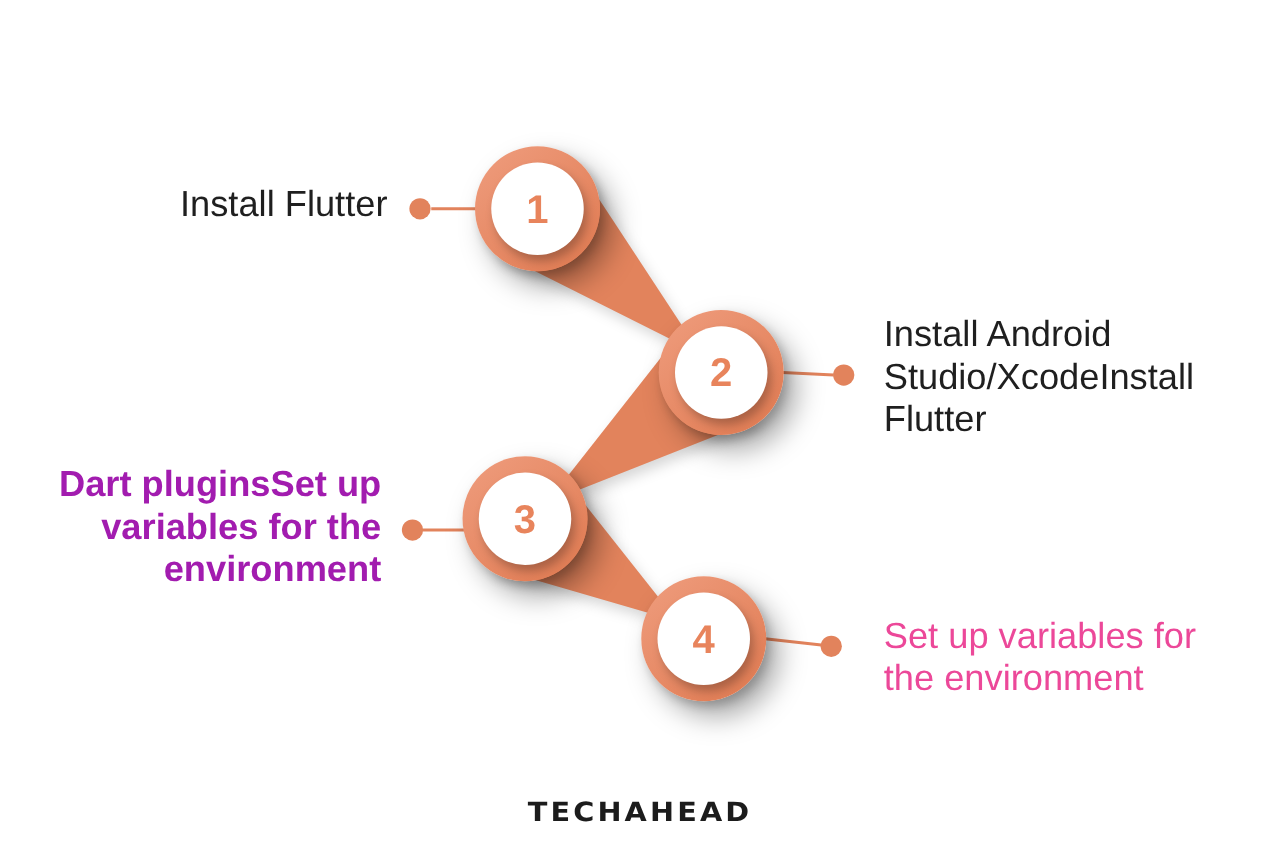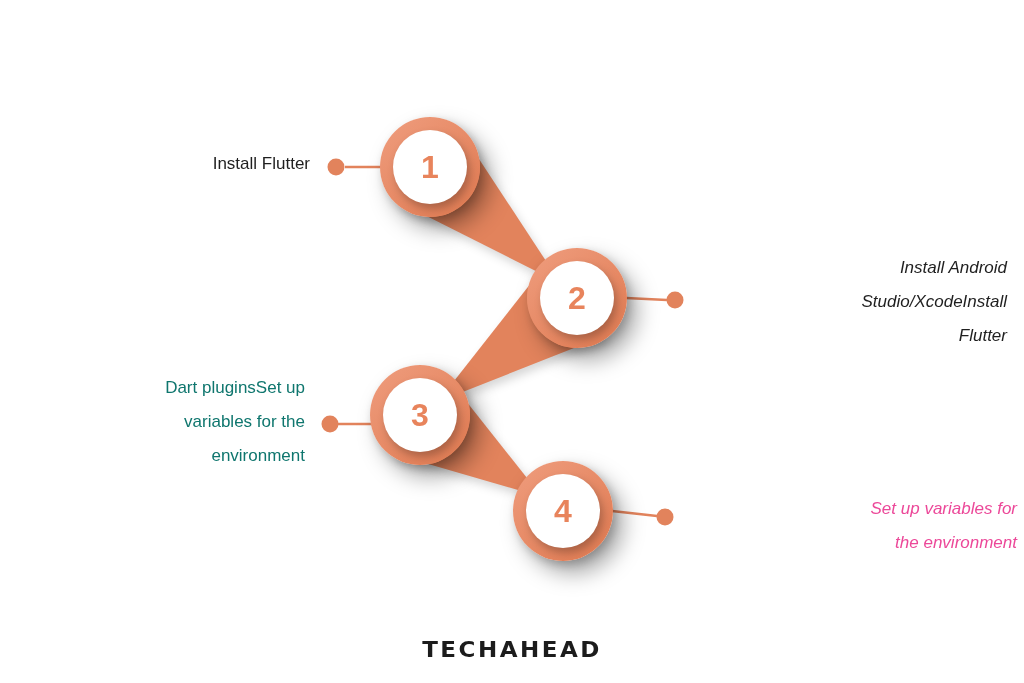--- a/index.html
+++ b/index.html
@@ -43,27 +43,27 @@
     justify-content: center;
   }
   .step-number {
     font-size: 32px;
     font-weight: 700;
     color: #e8845c;
   }
   .step-label {
     position: absolute;
     z-index: 3;
-    font-size: 17px;
+    font-size: 29px;
     line-height: 34px;
     color: #1f1f1f;
     white-space: pre-line;
   }
   .align-right { text-align: right; }
-  .align-left  { text-align: right; font-style: italic; }
+  .align-left  { text-align: left; }
   .pos-c1 { left: 380px; top: 117px; }
   .pos-c2 { left: 527px; top: 248px; }
   .pos-c3 { left: 370px; top: 365px; }
   .pos-c4 { left: 513px; top: 461px; }
   .pos-lb1 { left: 40px;  top: 147px; width: 270px; }
   .pos-lb2 { left: 707px; top: 251px; width: 300px; }
   .pos-lb3 { left: 35px;  top: 371px; width: 270px; }
   .pos-lb4 { left: 707px; top: 492px; width: 310px; }
   .brand-logo {
     position: absolute;
@@ -121,21 +121,21 @@
       <span class="step-number" style="color: rgb(232, 132, 92);">4</span>
     </div>
   </div>
 
   <div class="step-label align-right pos-lb1" style="color: rgb(31, 31, 31);">Install Flutter</div>
 
   <div class="step-label align-left pos-lb2" style="color: rgb(31, 31, 31);">Install Android
 Studio/XcodeInstall
 Flutter</div>
 
-  <div class="step-label align-right pos-lb3" style="color: #0f766e;">Dart pluginsSet up
+  <div class="step-label align-right pos-lb3" style="color: #a21caf; font-weight: bold;">Dart pluginsSet up
 variables for the
 environment</div>
 
   <div class="step-label align-left pos-lb4" style="color: #ec4899;">Set up variables for
 the environment</div>
 
   <div class="brand-logo" style="color: rgb(28, 28, 28);">TECHAHEAD</div>
 
 </div>
 

